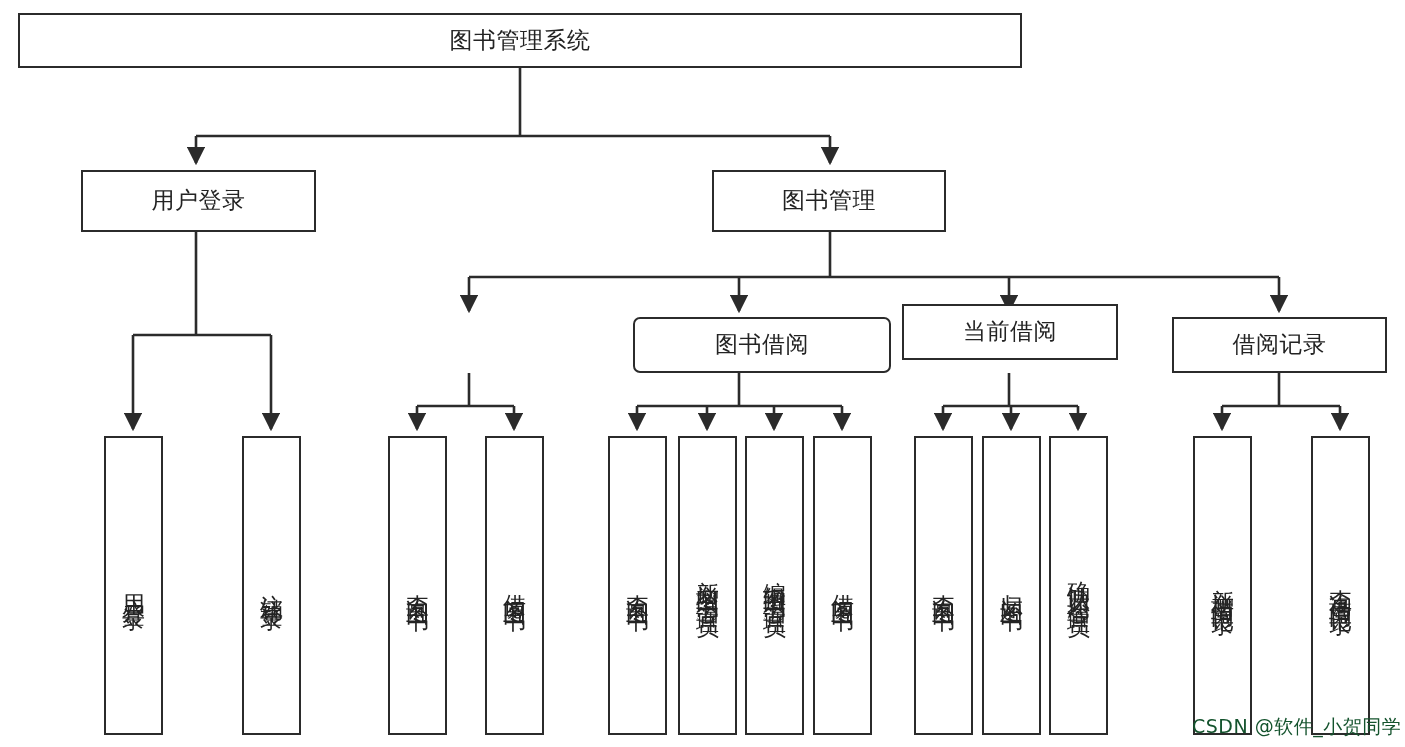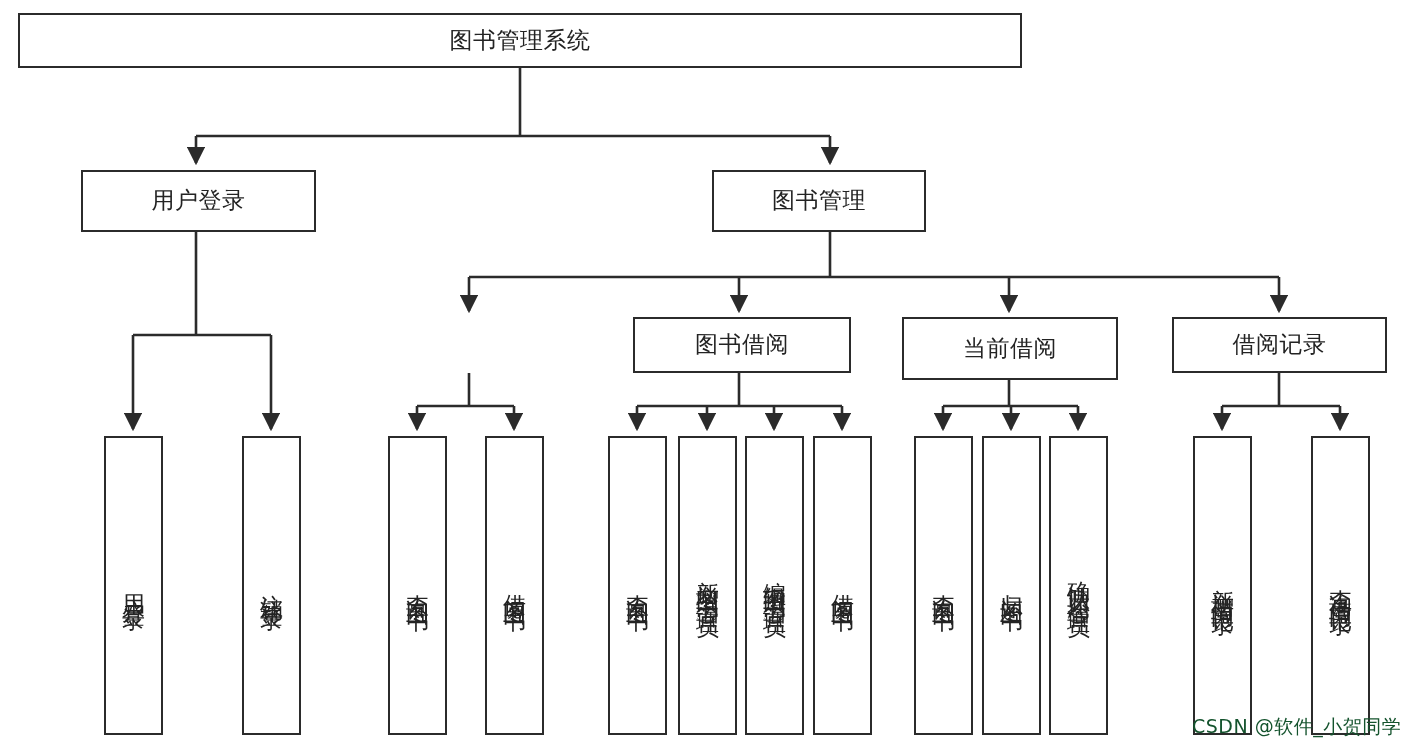--- a/index.html
+++ b/index.html
@@ -130,30 +130,30 @@
   </svg>
 
   <div class="node root horizontal" style="left:18px; top:13px; width:1004px; height:55px;">
     <span class="label">图书管理系统</span>
   </div>
 
   <div class="node horizontal" style="left:81px; top:170px; width:235px; height:62px;">
     <span class="label">用户登录</span>
   </div>
 
-  <div class="node horizontal" style="left:712px; top:170px; width:214px; height:62px;">
+  <div class="node horizontal" style="left:712px; top:170px; width:234px; height:62px;">
     <span class="label">图书管理</span>
   </div>
 
 
-  <div class="node horizontal" style="left:633px; top:317px; width:218px; height:56px;">
+  <div class="node horizontal" style="left:633px; top:317px; width:258px; height:56px;border-radius:7px;">
     <span class="label">图书借阅</span>
   </div>
 
-  <div class="node horizontal" style="left:902px; top:317px; width:216px; height:63px;">
+  <div class="node horizontal" style="left:902px; top:304px; width:216px; height:56px;">
     <span class="label">当前借阅</span>
   </div>
 
   <div class="node horizontal" style="left:1172px; top:317px; width:215px; height:56px;">
     <span class="label">借阅记录</span>
   </div>
 
   <div class="node vertical" style="left:104px; top:436px; width:59px; height:299px;">
     <span class="label">用户登录</span>
   </div>

